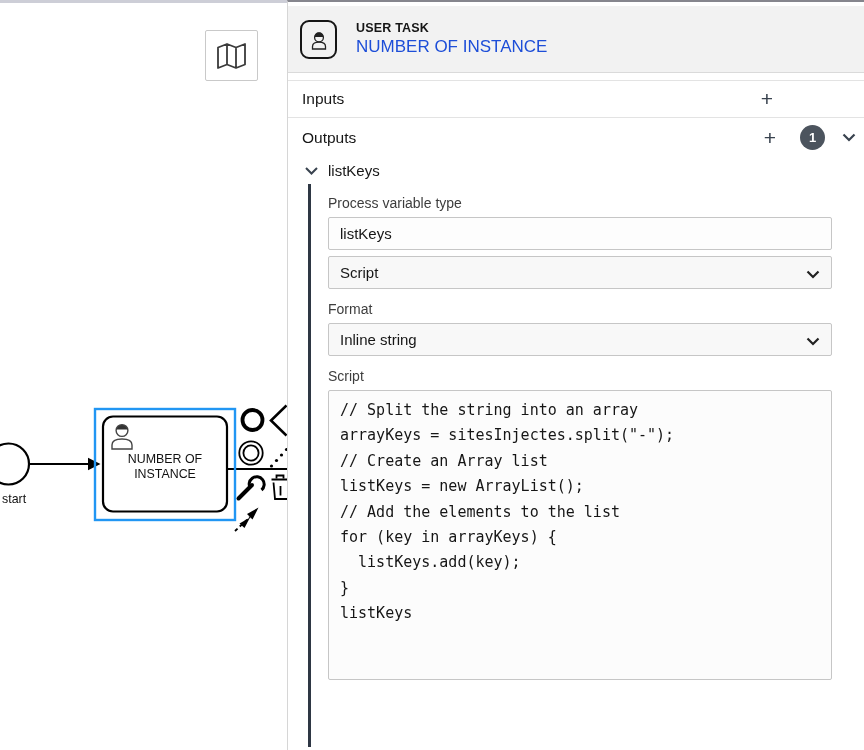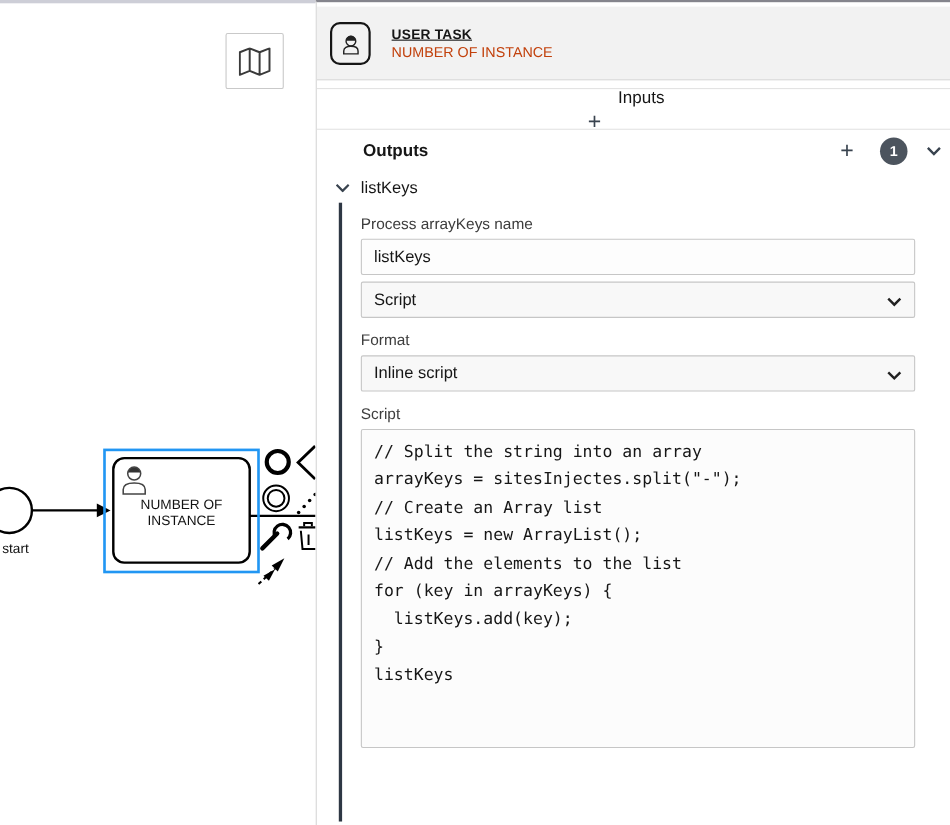--- a/index.html
+++ b/index.html
@@ -26,27 +26,27 @@
   }
   .panel-header{
     margin-top:4px;height:67px;background:#f2f2f2;border-bottom:1px solid #dadada;
     display:flex;align-items:center;padding-left:12px;box-sizing:border-box;
   }
   .hdr-icon{
     width:33px;height:35px;border:2px solid #161616;border-radius:9px;
     display:flex;align-items:center;justify-content:center;flex:none;
   }
   .hdr-text{margin-left:19px;}
-  .hdr-type{font-size:12.5px;font-weight:700;letter-spacing:.2px;color:#161616;text-decoration:underline;}
-  .hdr-name{font-size:13px;color:#c2410c;margin-top:2px;}
+  .hdr-type{font-size:12.5px;font-weight:700;letter-spacing:.2px;color:#161616;}
+  .hdr-name{font-size:17px;color:#1d4ed8;margin-top:2px;}
   .group-row{display:flex;align-items:center;padding-left:14px;box-sizing:border-box;}
-  .group-row.inputs{margin-top:7px;height:38px;border-top:1px solid #e3e3e3;border-bottom:1px solid #e3e3e3;flex-direction:column;}
+  .group-row.inputs{margin-top:7px;height:38px;border-top:1px solid #e3e3e3;border-bottom:1px solid #e3e3e3;}
   .group-row.outputs{height:39px;}
   .group-label{font-size:15.5px;color:#161616;}
-  .outputs .group-label{font-weight:700;margin-left:28px;}
+  .outputs .group-label{font-weight:400;}
   .spacer{flex:1;}
   .plus-btn{
     background:none;border:none;width:24px;height:24px;padding:0;cursor:pointer;
     font-size:21px;line-height:22px;text-align:center;color:#39434f;font-family:inherit;flex:none;
   }
   .inputs .plus-btn{margin-right:85px;}
   .badge{
     margin-left:18px;width:25px;height:25px;border-radius:50%;background:#4c545e;
     color:#fff;font-size:13px;font-weight:700;display:flex;align-items:center;justify-content:center;flex:none;
   }
@@ -189,34 +189,34 @@
         <path d="M1,1 L6.5,6.5 L12,1" fill="none" stroke="#39434f" stroke-width="2"></path>
       </svg>
     </span>
     <span class="entry-name">listKeys</span>
   </div>
 
   <div class="entry-body">
     <div class="entry-rule"></div>
     <div class="fields">
 
-      <label class="f-label first">Process arrayKeys name</label>
+      <label class="f-label first">Process variable type</label>
       <input class="f-input" type="text" value="listKeys" style="">
 
       <div class="f-select">
         <span>Script</span>
         <svg width="14" height="9" viewBox="0 0 14 9">
           <path d="M1.5,1.5 L7,7 L12.5,1.5" fill="none" stroke="#222" stroke-width="2.2"></path>
         </svg>
       </div>
 
       <label class="f-label">Format</label>
 
       <div class="f-select">
-        <span>Inline script</span>
+        <span>Inline string</span>
         <svg width="14" height="9" viewBox="0 0 14 9">
           <path d="M1.5,1.5 L7,7 L12.5,1.5" fill="none" stroke="#222" stroke-width="2.2"></path>
         </svg>
       </div>
 
       <label class="f-label">Script</label>
       <textarea class="f-textarea" spellcheck="false" style="">// Split the string into an array
 arrayKeys = sitesInjectes.split("-");
 // Create an Array list
 listKeys = new ArrayList();

